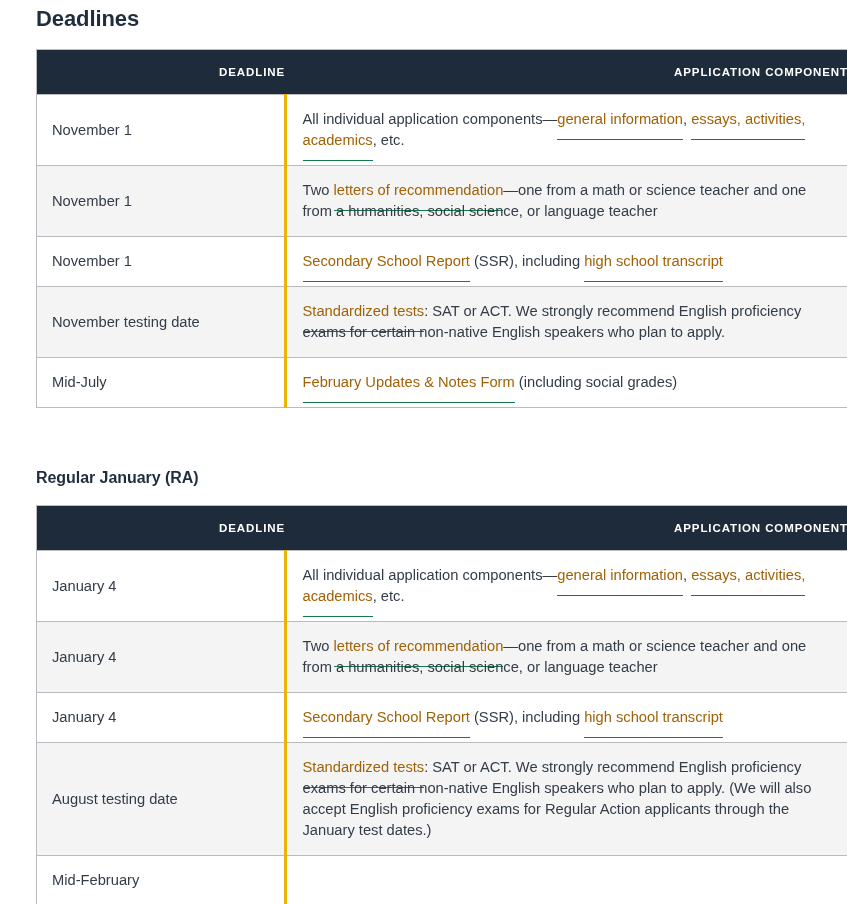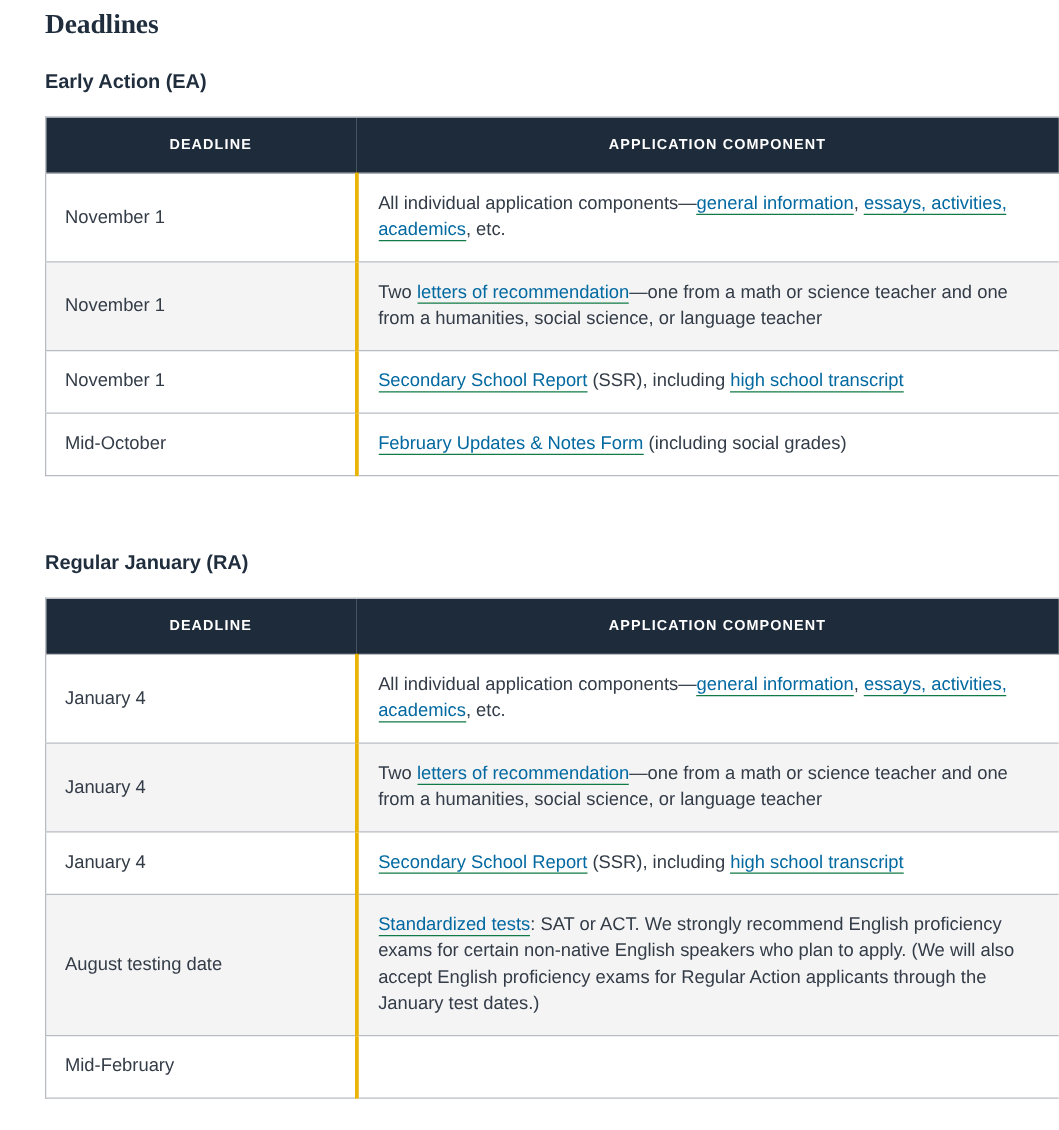--- a/index.html
+++ b/index.html
@@ -24,21 +24,20 @@
   }
 
   .page-title {
     font-size: 22px;
     line-height: 26px;
     font-weight: bold;
     color: #1f2d3d;
     margin: 0;
     padding: 6px 0 0 0;
     letter-spacing: -0.1px;
-    font-family: Liberation Serif, serif;
   }
 
   .section-title {
     font-size: 16px;
     line-height: 20px;
     font-weight: bold;
     color: #1f2d3d;
     margin: 0;
     padding: 24px 0 0 0;
     letter-spacing: -0.05px;
@@ -56,21 +55,21 @@
     border: 1px solid #b8bcc1;
   }
 
   table.deadlines thead th {
     background: #1d2b3a;
     color: #ffffff;
     font-size: 11.5px;
     font-weight: bold;
     letter-spacing: 0.9px;
     text-transform: uppercase;
-    text-align: center;
+    text-align: right;
     padding: 13px 0 13px 15px;
     border: none;
     height: 18px;
     box-sizing: content-box;
   }
 
   table.deadlines thead th.col-deadline { width: 233px; }
   table.deadlines thead th.col-component { width: 548px; }
 
   table.deadlines tbody td {
@@ -100,38 +99,37 @@
     background: #f4f4f5;
   }
   table.deadlines tbody tr td {
     background: #ffffff;
   }
   table.deadlines tbody tr.alt td {
     background: #f4f4f5;
   }
 
   a.doc-link {
-    color: #0369a1;
+    color: #a16207;
     text-decoration: none;
     border-bottom: 1.5px solid #117a47;
-    padding-bottom: 0px;
+    padding-bottom: 12px;
     cursor: pointer;
   }
 
   .spacer-between { height: 36px; }
 </style>
 </head>
 <body>
 
 <div class="page">
 
   <h1 class="page-title">Deadlines</h1>
 
   <div id="tables-host">
-      <h2 class="section-title">Early Action (EA)</h2>
       <div class="table-wrap">
         <table class="deadlines">
           <thead>
             <tr>
               <th class="col-deadline">Deadline</th>
               <th class="col-component">Application Component</th>
             </tr>
           </thead>
           <tbody>
             <tr>
@@ -139,22 +137,26 @@
               <td class="cell-component"><span>All individual application components—</span><a class="doc-link" href="#">general information</a><span>, </span><a class="doc-link" href="#">essays, activities, academics</a><span>, etc.</span></td>
             </tr>
             <tr class="alt">
               <td class="cell-deadline">November 1</td>
               <td class="cell-component"><span>Two </span><a class="doc-link" href="#">letters of recommendation</a><span>—one from a math or science teacher and one from a humanities, social science, or language teacher</span></td>
             </tr>
             <tr>
               <td class="cell-deadline">November 1</td>
               <td class="cell-component"><a class="doc-link" href="#">Secondary School Report</a><span> (SSR), including </span><a class="doc-link" href="#">high school transcript</a></td>
             </tr>
+            <tr class="alt">
+              <td class="cell-deadline">November testing date</td>
+              <td class="cell-component"><a class="doc-link" href="#">Standardized tests</a><span>: SAT or ACT. We strongly recommend English proficiency exams for certain non-native English speakers who plan to apply.</span></td>
+            </tr>
             <tr>
-              <td class="cell-deadline">Mid-October</td>
+              <td class="cell-deadline">Mid-July</td>
               <td class="cell-component"><a class="doc-link" href="#">February Updates &amp; Notes Form</a><span> (including social grades)</span></td>
             </tr>
           </tbody>
         </table>
       </div>
       <div class="spacer-between"></div>
       <h2 class="section-title">Regular January (RA)</h2>
       <div class="table-wrap">
         <table class="deadlines">
           <thead>

